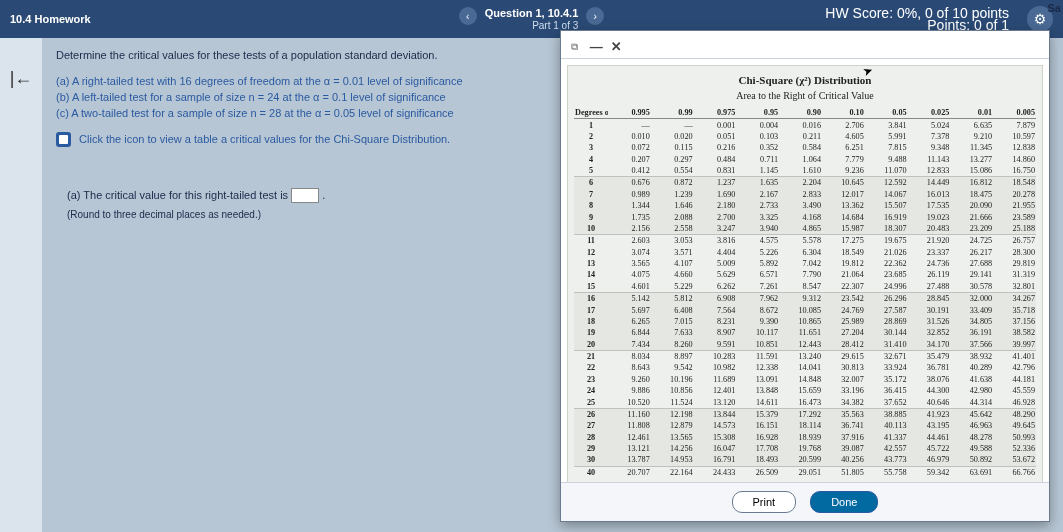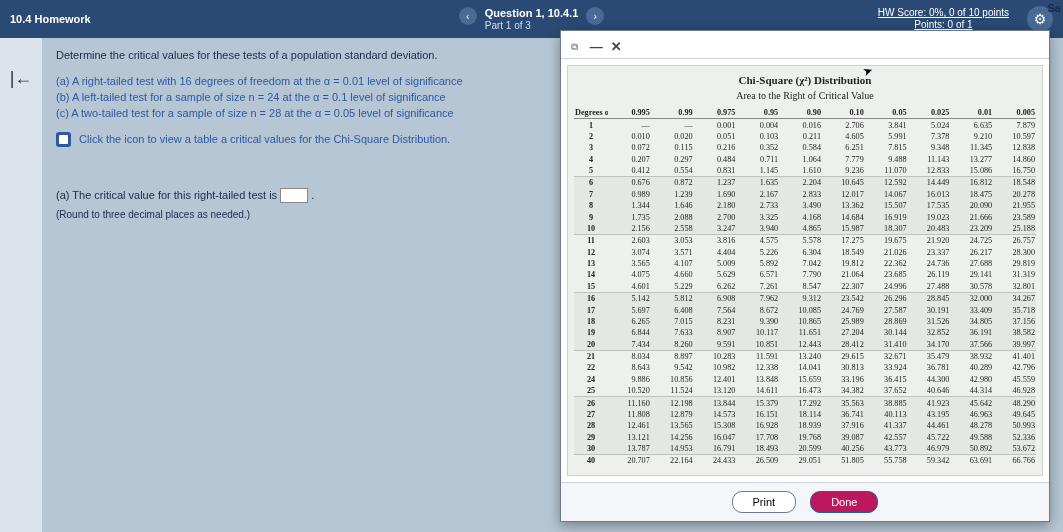--- a/index.html
+++ b/index.html
@@ -24,21 +24,21 @@
   .topbar .hwlabel { font-weight: bold; margin-right: auto; }
   .topbar .center {
     position: absolute; left: 0; right: 0; display:flex; justify-content:center; gap:8px; pointer-events:none;
   }
   .topbar .center .navbtn {
     pointer-events:auto;
     width:18px;height:18px;border-radius:50%;background:#4a6a95;display:inline-flex;align-items:center;justify-content:center;color:#fff;font-size:10px;
   }
   .topbar .part { font-size:10px; color:#d0dff0; }
   .topbar .right { display:flex; gap:18px; align-items:center; margin-left:auto; }
-  .topbar .score { font-size:10px; line-height:12px; text-align:center;text-decoration:underline; }
+  .topbar .score { font-size:14px; line-height:12px; text-align:right; }
   .gearcircle {
     width:26px;height:26px;border-radius:50%;background:#4a6a95;display:flex;align-items:center;justify-content:center;font-size:14px;
   }
   .main {
     display:flex;
     height: calc(100% - 24px);
   }
   .leftcol {
     width: 42px;
     background:#dbe4ec;
@@ -53,21 +53,21 @@
     font-size: 11px;
     color: #1a2a4a;
     line-height: 1.45;
   }
   .question .qtext { margin-bottom: 10px; }
   .question .iconcal {
     display:inline-block;width:15px;height:15px;background:#2a5aa0;border-radius:3px;vertical-align:middle;margin-right:5px;position:relative;
   }
   .question .iconcal::after{content:"";position:absolute;inset:3px;background:#fff;border-radius:1px;}
   .question .link { color:#2a5aa0; }
-  .answerblock { margin-top: 40px; }
+  .answerblock { margin-top: 40px; margin-left: 11px; }
   .answerblock input.box {
     width: 28px; height:15px; border:1px solid #888; background:#fff; font-size:10px; padding:0 2px;
   }
   .answerblock .hint { margin-top:4px; font-size:10px; }
   
   .popup {
     position:absolute;
     left: 560px; top: 30px;
     width: 490px; height: 492px;
     background:#fff;
@@ -121,31 +121,31 @@
   table.chi th:first-child { width:34px; }
   table.chi tbody tr.groupstart td { border-top: 1px solid #bcc2bc; }
   table.chi tbody tr.shade td { background:#e4e7e2; }
   .popup .pfoot {
     padding:8px; display:flex; justify-content:center; gap:14px;
     border-top:1px solid #ccd3dc; background:#f4f6f9;
   }
   .popup .btn {
     padding:4px 20px; border:1px solid #6a7a90; background:#fff; border-radius:10px; font-size:11px;
   }
-  .popup .btn.done { background:#be185d; color:#fff; border-color:#2a5aa0; }
+  .popup .btn.done { background:#0369a1; color:#fff; border-color:#2a5aa0; }
   .satext { position:absolute; right:2px; top:2px; color:#1a2a4a; font-size:11px; font-weight:bold; }
 </style>
 </head>
 <body>
 
 <div class="topbar">
   <span class="hwlabel">10.4 Homework</span>
   <div class="center">
     <span class="navbtn">‹</span>
-    <span style="text-align:left;">
+    <span style="text-align:right;">
       <span style="font-weight:bold;">Question 1, 10.4.1</span><br>
       <span class="part">Part 1 of 3</span>
     </span>
     <span class="navbtn">›</span>
   </div>
   <div class="right">
     <div class="score">
       <div>HW Score: 0%, 0 of 10 points</div>
       <div>Points: 0 of 1</div>
     </div>
@@ -490,20 +490,33 @@
               <td>10.982</td>
               <td>12.338</td>
               <td>14.041</td>
               <td>30.813</td>
               <td>33.924</td>
               <td>36.781</td>
               <td>40.289</td>
               <td>42.796</td>
             </tr>
             <tr>
+              <td>23</td>
+              <td>9.260</td>
+              <td>10.196</td>
+              <td>11.689</td>
+              <td>13.091</td>
+              <td>14.848</td>
+              <td>32.007</td>
+              <td>35.172</td>
+              <td>38.076</td>
+              <td>41.638</td>
+              <td>44.181</td>
+            </tr>
+            <tr>
               <td>24</td>
               <td>9.886</td>
               <td>10.856</td>
               <td>12.401</td>
               <td>13.848</td>
               <td>15.659</td>
               <td>33.196</td>
               <td>36.415</td>
               <td>44.300</td>
               <td>42.980</td>

